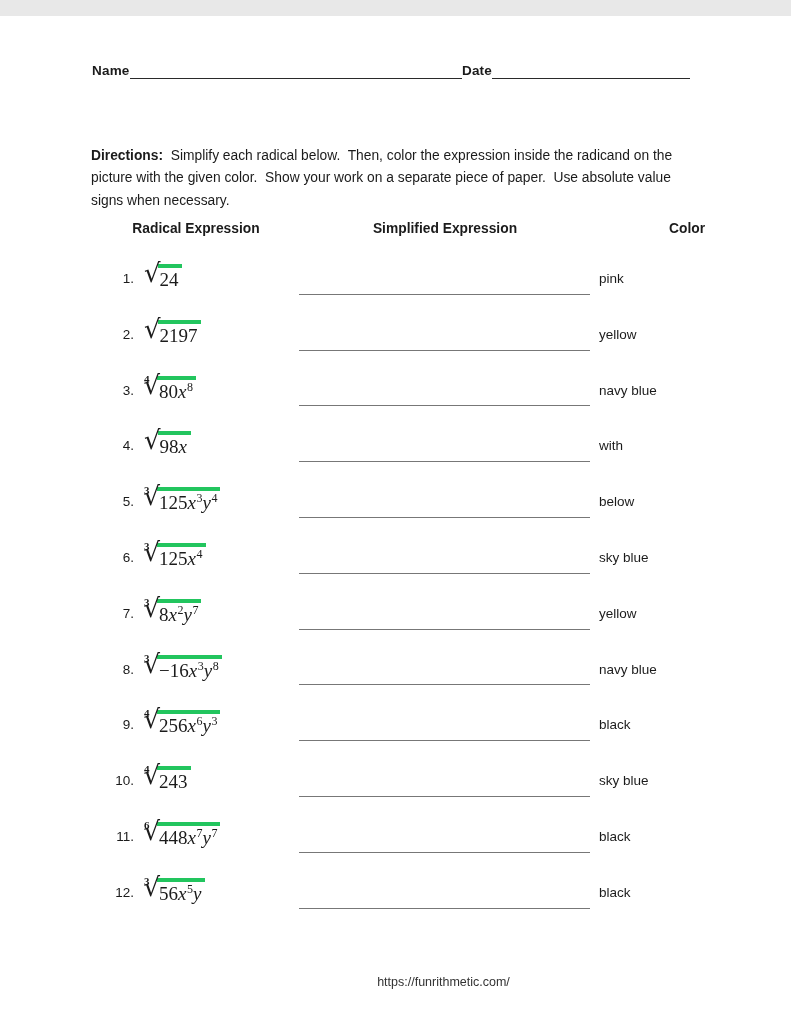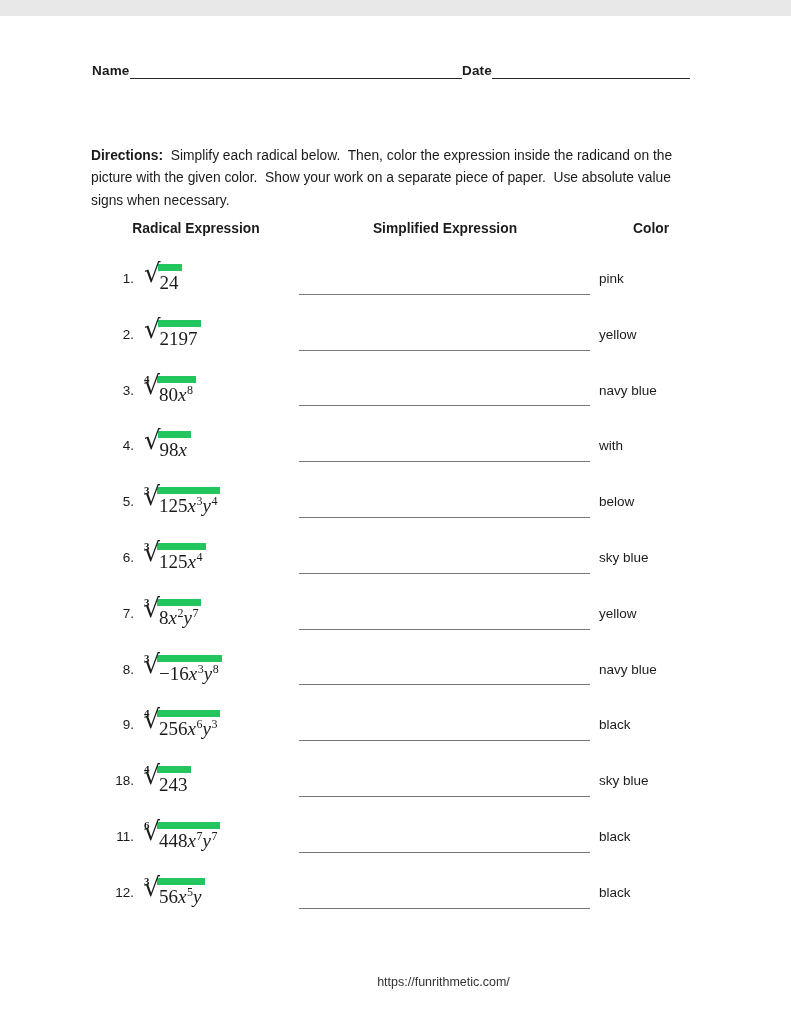--- a/index.html
+++ b/index.html
@@ -37,21 +37,21 @@
     font-size:13.8px; line-height:22.4px;
     white-space:pre-wrap;
   }
   .directions .dlabel { font-weight:bold; }
 
   
   .col-headers { position:absolute; top:205px; left:0; width:100%; height:20px; }
   .col-h { position:absolute; text-align:center; font-size:13.8px; font-weight:bold; }
   .col-h.c1 { left:96px;  width:200px; }
   .col-h.c2 { left:345px; width:200px; }
-  .col-h.c3 { left:601px; width:100px; }
+  .col-h.c3 { left:637px; width:100px; }
 
   
   .rows { position:absolute; top:240px; left:0; width:100%; }
   .prow { position:relative; height:55.8px; }
   .row-num {
     position:absolute; left:92px; top:15px; width:42px;
     text-align:right; font-size:13.5px;
   }
   .expr {
     position:absolute; left:144px; top:8px;
@@ -64,21 +64,21 @@
     font-family:"Liberation Serif", serif;
   }
   .sqrt {
     font-family:"DejaVu Sans", sans-serif;
     font-size:26px; line-height:26px;
     position:relative; top:-4px; margin-right:-3px;
     font-style:normal;
   }
   .radicand {
     font-size:19px; line-height:24px;
-    border-top:7px solid #22c55e;
+    border-top:4px solid #22c55e;
     padding:0 3px 0 2px;
     white-space:nowrap;
   }
   .radicand i { font-style:italic; letter-spacing:0.5px; }
   .radicand sup { font-size:12px; line-height:1; vertical-align:7px; }
   .row-line {
     position:absolute; left:299px; width:291px; bottom:17px;
     border-bottom:1.2px solid #777;
   }
   .row-color {
@@ -204,21 +204,21 @@
       <span class="expr">
           <span class="idx">4</span>
           <span class="sqrt">√</span>
           <span class="radicand">256<i>x</i><sup>6</sup><i>y</i><sup>3</sup></span>
         </span>
       <span class="row-line"></span>
       <span class="row-color">black</span>
     </div>
 
     <div class="prow">
-      <span class="row-num">18.</span>
+      <span class="row-num">10.</span>
       <span class="expr">
           <span class="idx">4</span>
           <span class="sqrt">√</span>
           <span class="radicand">243</span>
         </span>
       <span class="row-line"></span>
       <span class="row-color">sky blue</span>
     </div>
 
     <div class="prow">

